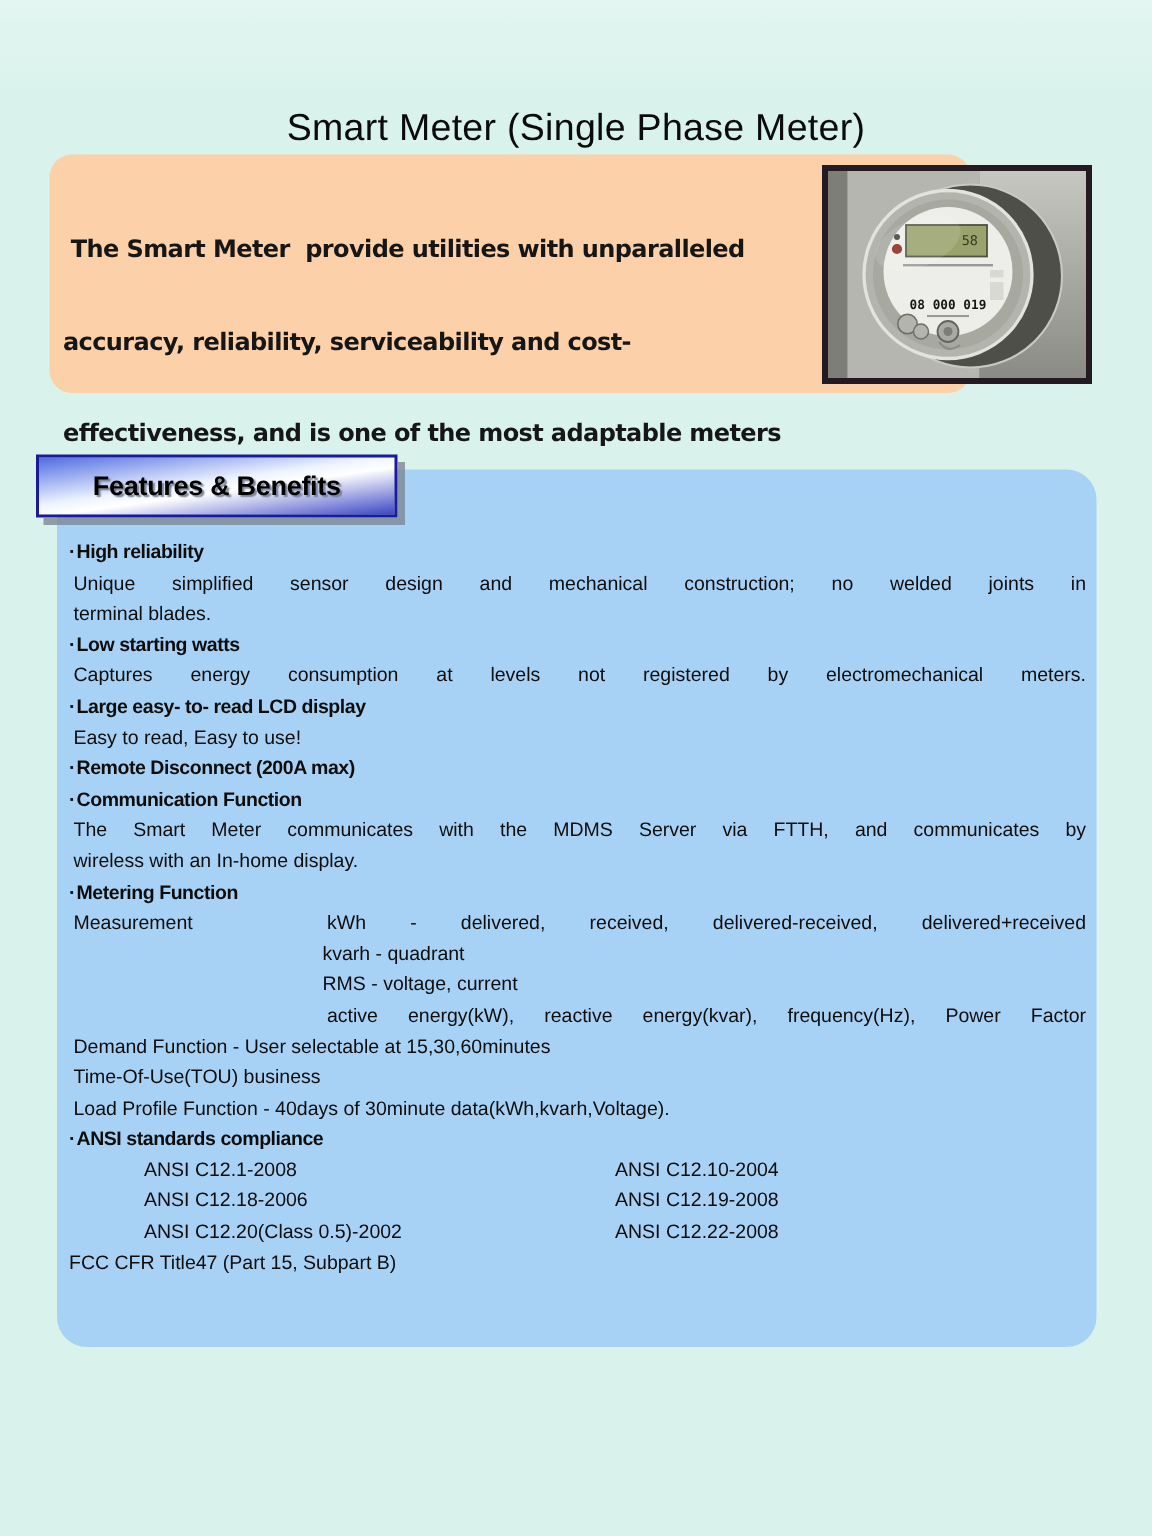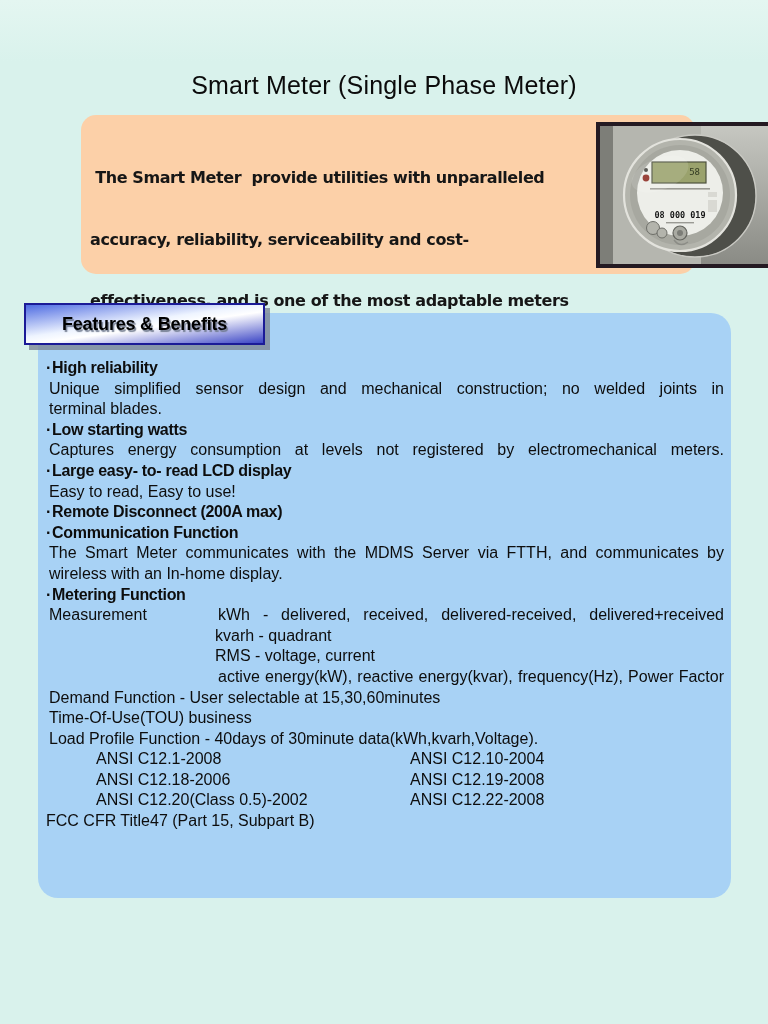--- a/index.html
+++ b/index.html
@@ -3,43 +3,43 @@
 <meta charset="utf-8">
 <style>
   html,body{margin:0;padding:0;}
   body{width:768px;height:1024px;background:#daf2ec;font-family:"Liberation Sans",sans-serif;}
   .page{position:relative;width:768px;height:1024px;overflow:hidden;background:linear-gradient(to bottom,#e4f6f1 0%,#d9f2ec 6%,#d9f2ec 100%);}
 
   .title{position:absolute;top:71px;left:0;width:768px;margin:0;text-align:center;
          font-size:25px;font-weight:400;color:#0b0b0b;letter-spacing:.2px;}
 
   
-  .intro-box{position:absolute;left:33px;top:115px;width:614px;height:159px;
-             background:#fcd0a8;border-radius:15px;margin-left:48px;}
+  .intro-box{position:absolute;left:33px;top:103px;width:614px;height:159px;
+             background:#fcd0a8;border-radius:15px;}
   .intro-text{position:absolute;left:9px;top:12px;color:#161616;
               font-family:"DejaVu Sans",sans-serif;font-weight:bold;
               font-size:16px;line-height:20.5px;letter-spacing:-.4px;white-space:pre;}
 
   
   .photo{position:absolute;left:515px;top:7px;width:180px;height:146px;}
 
   
   .fb-button{position:absolute;left:24px;top:303px;width:241px;height:42px;box-sizing:border-box;
              border:2.5px solid #1b1b97;
              background:linear-gradient(172deg,#4f6ce2 0%,#eef4ff 45%,#ffffff 56%,#3b45c5 100%);
              box-shadow:5px 5px 0 rgba(125,135,150,.8);
              display:flex;align-items:center;justify-content:center;}
   .fb-text{font-size:18px;font-weight:bold;color:#000;letter-spacing:-.2px;
            text-shadow:1.5px 1.5px 1px rgba(110,120,140,.9);}
 
   
   .features-panel{position:absolute;left:38px;top:313px;width:693px;height:585px;
                   background:#a8d2f5;border-radius:20px;}
   .panel-content{position:absolute;left:8px;top:45px;width:678px;
-                 font-size:16px;line-height:20.6px;color:#0d0d0d;}
+                 font-size:13px;line-height:20.6px;color:#0d0d0d;}
   .ln{min-height:20.6px;}
   .h{font-weight:bold;letter-spacing:-.3px;}
   .b{padding-left:3px;}
   .j{padding-left:3px;text-align:justify;text-align-last:justify;}
   .blt{margin-right:1px;}
   .meas{display:flex;gap:29px;}
   .meas-label{width:137px;flex:none;padding-left:3px;}
   .meas-col{flex:1;}
   .ansi-row{display:flex;padding-left:3px;}
   .ansi-c1{width:314px;flex:none;margin-left:47px;}
@@ -125,20 +125,21 @@
           <div class="ln">kvarh - quadrant</div>
           <div class="ln">RMS - voltage, current</div>
           <div class="ln j">active energy(kW), reactive energy(kvar), frequency(Hz), Power Factor</div>
         </div>
       </div>
 
       <div class="ln b">Demand Function - User selectable at 15,30,60minutes</div>
       <div class="ln b">Time-Of-Use(TOU) business</div>
       <div class="ln b">Load Profile Function - 40days of 30minute data(kWh,kvarh,Voltage).</div>
 
+      <div class="ln h"><span class="blt">·</span><span>ANSI standards compliance</span></div>
 
       <div class="ansi-row">
         <div class="ansi-c1 ln">ANSI C12.1-2008</div>
         <div class="ln">ANSI C12.10-2004</div>
       </div>
       <div class="ansi-row">
         <div class="ansi-c1 ln">ANSI C12.18-2006</div>
         <div class="ln">ANSI C12.19-2008</div>
       </div>
       <div class="ansi-row">

